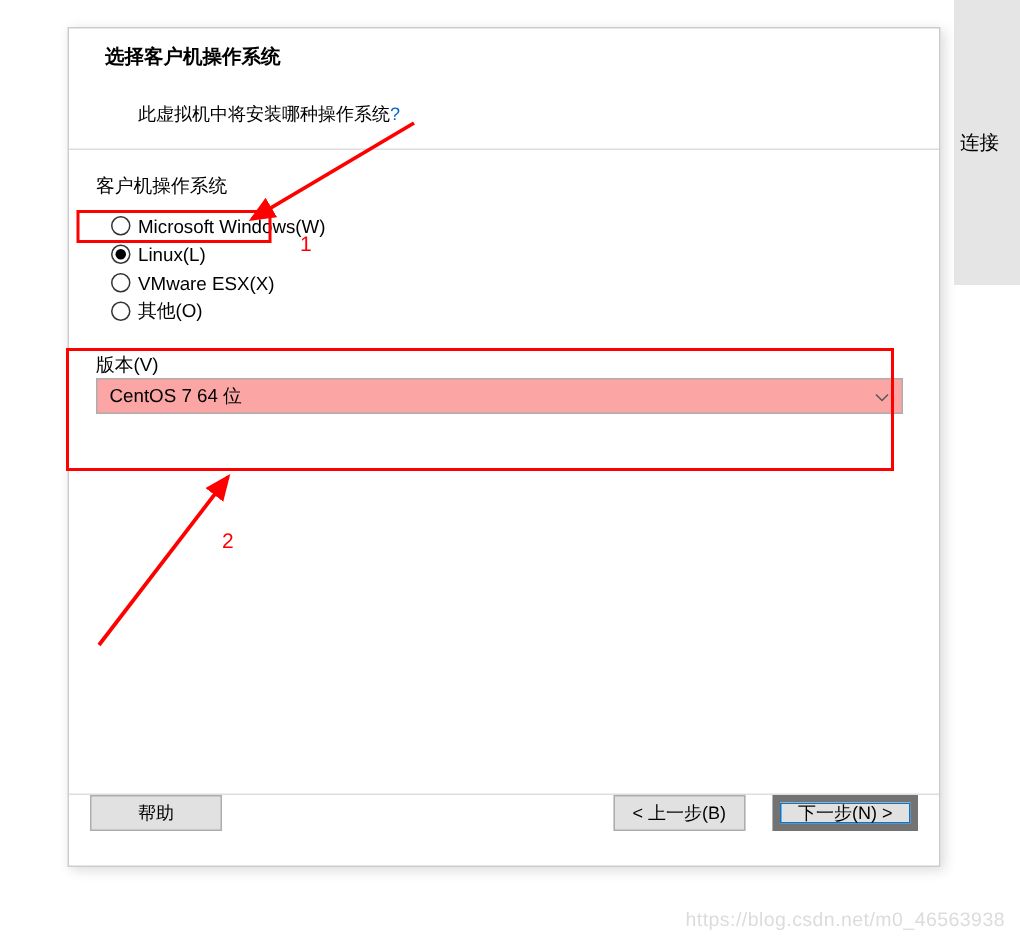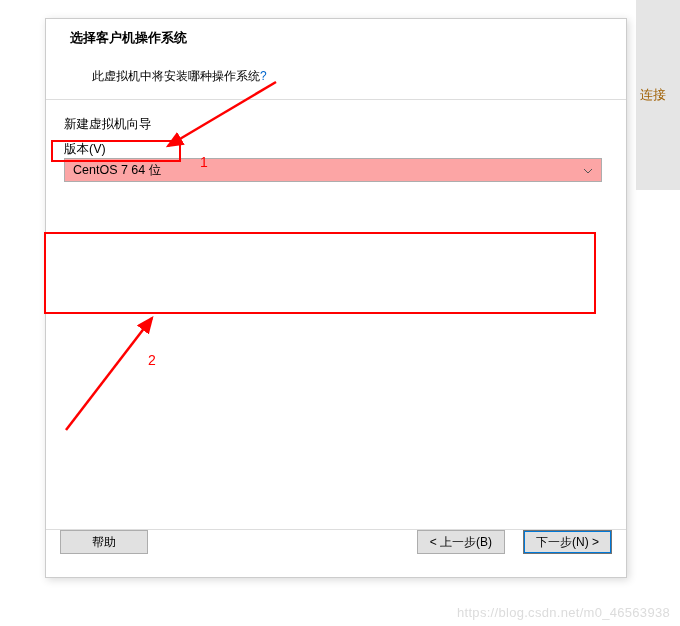--- a/index.html
+++ b/index.html
@@ -17,21 +17,21 @@
       top: 0;
       right: 0;
       width: 44px;
       height: 190px;
       background: #e5e5e5;
       display: flex;
       align-items: center;
       justify-content: flex-start;
       padding-left: 4px;
       font-size: 13px;
-      color: #a16207;
+      color: #000000;
     }
     .dialog {
       position: absolute;
       top: 18px;
       left: 45px;
       width: 582px;
       height: 560px;
       background: #fff;
       border: 1px solid #ccc;
       box-shadow: 2px 2px 8px rgba(0,0,0,0.15);
@@ -147,21 +147,21 @@
       background: #e1e1e1;
       border: 1px solid #adadad;
       font-size: 12px;
       font-family: inherit;
       cursor: pointer;
       display: inline-flex;
       align-items: center;
       justify-content: center;
     }
     .btn.primary {
-      border: 1px solid #737373;
+      border: 5px solid #737373;
       box-shadow: inset 0 0 0 1px #0078d7;
     }
     .spacer { flex: 1; }
 
     
     .annot {
       position: absolute;
       border: 2px solid #ff0000;
       pointer-events: none;
     }
@@ -198,22 +198,40 @@
   <div class="header">
     <div class="header-title">选择客户机操作系统</div>
     <div class="header-sub">
       <span>此虚拟机中将安装哪种操作系统</span><span class="q">?</span>
     </div>
   </div>
 
   <hr class="divider">
 
   <div class="content">
-    <div class="group-label">新建虚拟机向导</div>
-
+    <div class="group-label">客户机操作系统</div>
+
+    <div class="radio-list">
+      <label class="radio-item">
+        <span class="radio"></span>
+        <span>Microsoft Windows(W)</span>
+      </label>
+      <label class="radio-item">
+        <span class="radio checked"></span>
+        <span>Linux(L)</span>
+      </label>
+      <label class="radio-item">
+        <span class="radio"></span>
+        <span>VMware ESX(X)</span>
+      </label>
+      <label class="radio-item">
+        <span class="radio"></span>
+        <span>其他(O)</span>
+      </label>
+    </div>
 
     <div class="version-section">
       <div class="version-label">版本(V)</div>
       <div class="dropdown">
         <span>CentOS 7 64 位</span>
         <span class="chev">
           <svg width="10" height="6" viewBox="0 0 10 6">
               <path d="M1 1 L5 5 L9 1" stroke="#555" stroke-width="1" fill="none"></path>
             </svg>
         </span>

